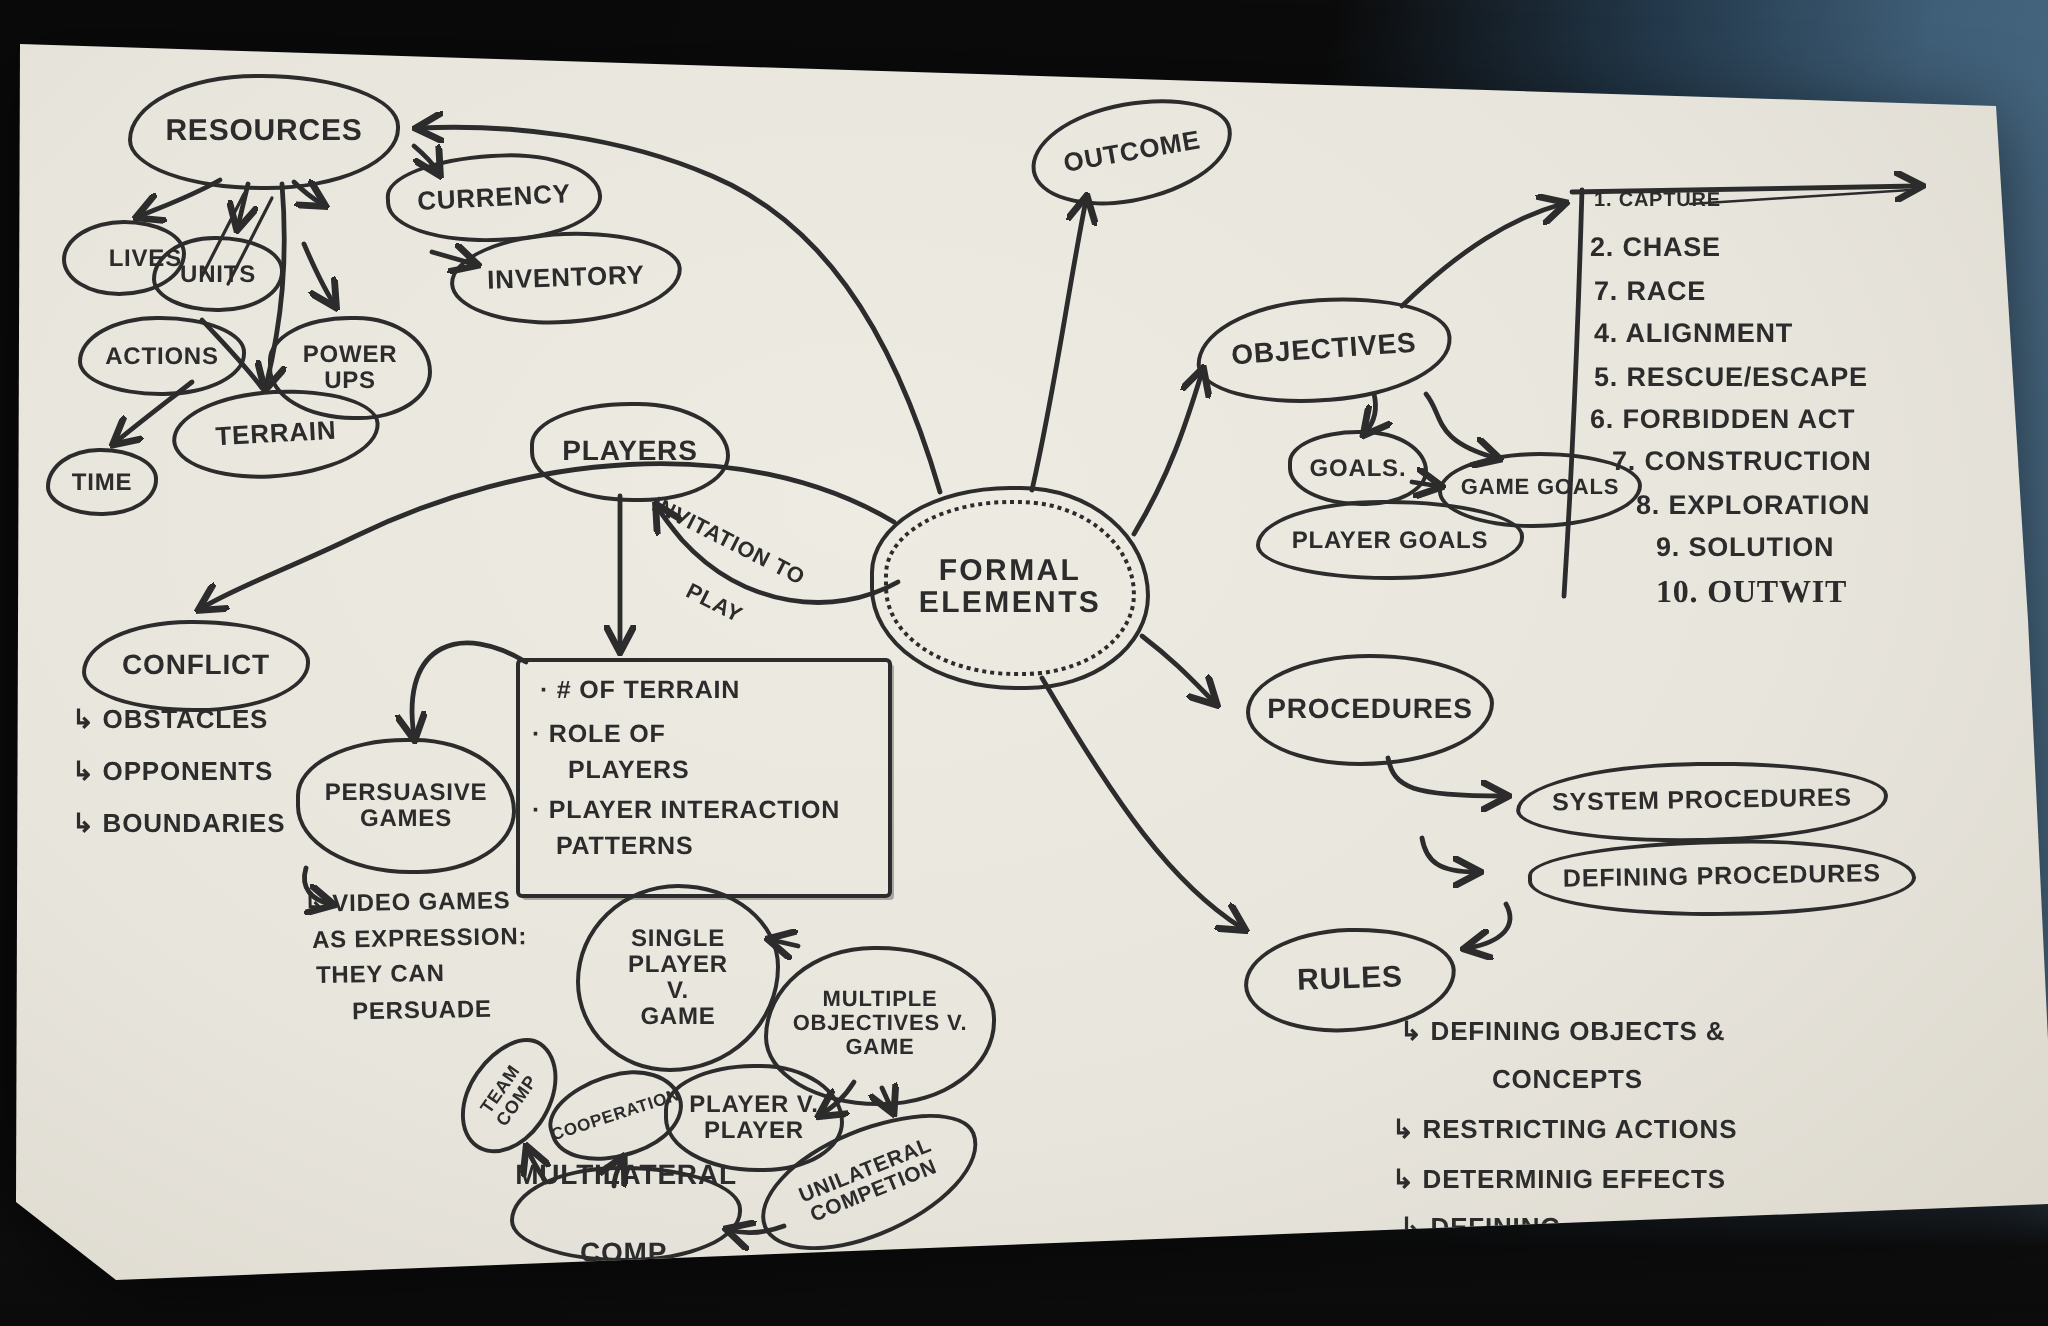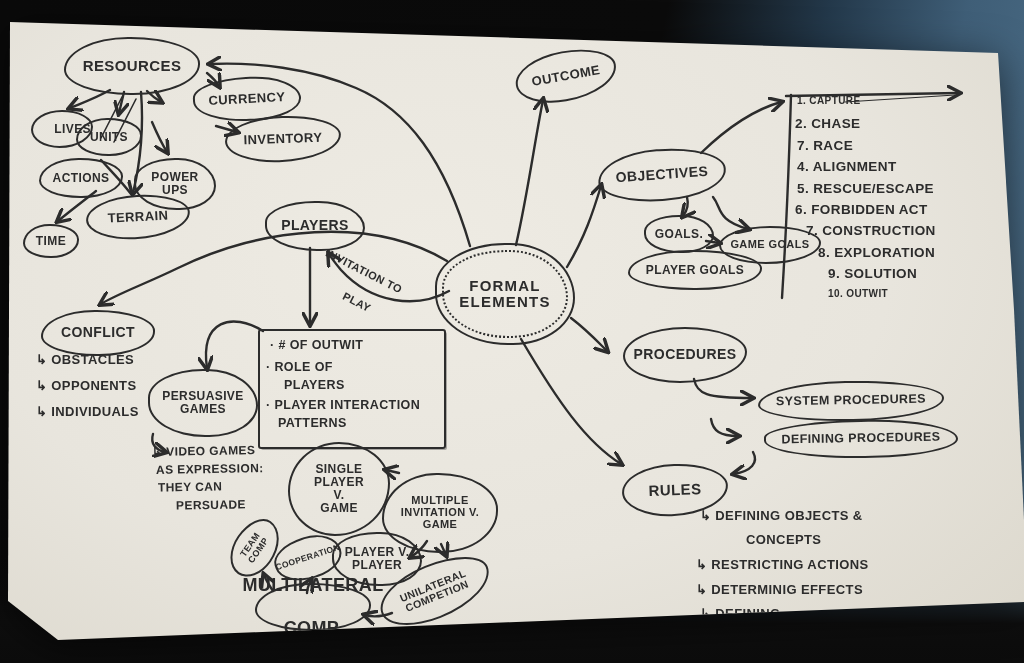--- a/index.html
+++ b/index.html
@@ -165,67 +165,67 @@
             <span>GAMES</span>
           </div>
           <div class="node" style="left: 288px; top: 442px; width: 98px; height: 90px; font-size: 12px; border-radius: 50% 50% 54% 46% / 52% 44% 56% 48%;">
             <span>SINGLE</span>
             <span>PLAYER</span>
             <span>V.</span>
             <span>GAME</span>
           </div>
           <div class="node" style="left: 382px; top: 473px; width: 112px; height: 76px; font-size: 11px; border-radius: 48% 52% 50% 50% / 58% 46% 54% 44%;">
             <span>MULTIPLE</span>
-            <span>INVITATION V.</span>
+            <span>OBJECTIVES V.</span>
             <span>GAME</span>
           </div>
           <div class="node" style="left: 332px; top: 532px; width: 86px; height: 50px; font-size: 12px; border-radius: 52% 48% 46% 54% / 44% 56% 48% 52%;">
             <span>PLAYER V.</span>
             <span>PLAYER</span>
           </div>
           <div class="node" style="left: 377px; top: 564px; width: 112px; height: 50px; font-size: 10.5px; border-radius: 50% 50% 54% 46% / 52% 44% 56% 48%; transform: rotate(-22deg);">
             <span>UNILATERAL</span>
             <span>COMPETION</span>
           </div>
-          <div class="node" style="left: 255px; top: 583px; width: 112px; height: 44px; font-size: 18px; border-radius: 48% 52% 50% 50% / 58% 46% 54% 44%; gap: 24px;">
+          <div class="node" style="left: 255px; top: 583px; width: 112px; height: 44px; font-size: 14px; border-radius: 48% 52% 50% 50% / 58% 46% 54% 44%; gap: 24px;">
             <span>MULTILATERAL</span>
             <span>COMP.</span>
           </div>
           <div class="node" style="left: 274px; top: 537px; width: 64px; height: 38px; font-size: 8.5px; border-radius: 52% 48% 46% 54% / 44% 56% 48% 52%; transform: rotate(-18deg);">
             <span>COOPERATION</span>
           </div>
           <div class="node" style="left: 224px; top: 527px; width: 58px; height: 38px; font-size: 9px; border-radius: 50% 50% 54% 46% / 52% 44% 56% 48%; transform: rotate(-55deg);">
             <span>TEAM</span>
             <span>COMP</span>
           </div>
           <div class="hand" style="left: 797px; top: 95px; font-size: 10px;">1. CAPTURE</div>
           <div class="hand" style="left: 795px; top: 116.4px; font-size: 13.5px;">2. CHASE</div>
           <div class="hand" style="left: 797px; top: 137.8px; font-size: 13.5px;">7. RACE</div>
           <div class="hand" style="left: 797px; top: 159.2px; font-size: 13.5px;">4. ALIGNMENT</div>
           <div class="hand" style="left: 797px; top: 180.6px; font-size: 13.5px;">5. RESCUE/ESCAPE</div>
           <div class="hand" style="left: 795px; top: 202px; font-size: 13.5px;">6. FORBIDDEN ACT</div>
           <div class="hand" style="left: 806px; top: 223.4px; font-size: 13.5px;">7. CONSTRUCTION</div>
           <div class="hand" style="left: 818px; top: 244.8px; font-size: 13.5px;">8. EXPLORATION</div>
           <div class="hand" style="left: 828px; top: 266.2px; font-size: 13.5px;">9. SOLUTION</div>
-          <div class="hand" style="left: 828px; top: 287.6px; font-size: 10px;">10. OUTWIT</div>
+          <div class="hand" style="left: 828px; top: 287.6px; font-size: 16px; font-family: Liberation Serif, serif;">10. OUTWIT</div>
           <div class="hand" style="left: 36px; top: 352px; font-size: 13px;">↳ OBSTACLES</div>
           <div class="hand" style="left: 36px; top: 378px; font-size: 13px;">↳ OPPONENTS</div>
-          <div class="hand" style="left: 36px; top: 404px; font-size: 13px;">↳ INDIVIDUALS</div>
+          <div class="hand" style="left: 36px; top: 404px; font-size: 13px;">↳ BOUNDARIES</div>
           <div class="hand" style="left: 700px; top: 508px; font-size: 13px;">↳ DEFINING OBJECTS &amp;</div>
           <div class="hand" style="left: 746px; top: 532px; font-size: 13px;">CONCEPTS</div>
           <div class="hand" style="left: 696px; top: 557px; font-size: 13px;">↳ RESTRICTING ACTIONS</div>
           <div class="hand" style="left: 696px; top: 582px; font-size: 13px;">↳ DETERMINIG EFFECTS</div>
           <div class="hand" style="left: 700px; top: 606px; font-size: 13px;">↳ DEFINING</div>
           <div class="hand" style="left: 152px; top: 444px; font-size: 12px; transform: rotate(-1deg);">↳ VIDEO GAMES</div>
           <div class="hand" style="left: 156px; top: 462px; font-size: 12px; transform: rotate(-1deg);">AS EXPRESSION:</div>
           <div class="hand" style="left: 158px; top: 480px; font-size: 12px; transform: rotate(-1deg);">THEY CAN</div>
           <div class="hand" style="left: 176px; top: 498px; font-size: 12px; transform: rotate(-1deg);">PERSUADE</div>
           <div class="hand" style="left: 322px; top: 265px; font-size: 11px; transform: rotate(27deg);">INVITATION TO</div>
           <div class="hand" style="left: 342px; top: 296px; font-size: 11px; transform: rotate(27deg);">PLAY</div>
-          <div class="hand" style="left: 270px; top: 338px; font-size: 12.5px;">· # OF OUTWIT</div>
+          <div class="hand" style="left: 270px; top: 338px; font-size: 12.5px;">· # OF TERRAIN</div>
           <div class="hand" style="left: 266px; top: 360px; font-size: 12.5px;">· ROLE OF</div>
           <div class="hand" style="left: 284px; top: 378px; font-size: 12.5px;">PLAYERS</div>
           <div class="hand" style="left: 266px; top: 398px; font-size: 12.5px;">· PLAYER INTERACTION</div>
           <div class="hand" style="left: 278px; top: 416px; font-size: 12.5px;">PATTERNS</div>
         </div>
     </div>
   </div>
 </div>
 
 </body></html>

